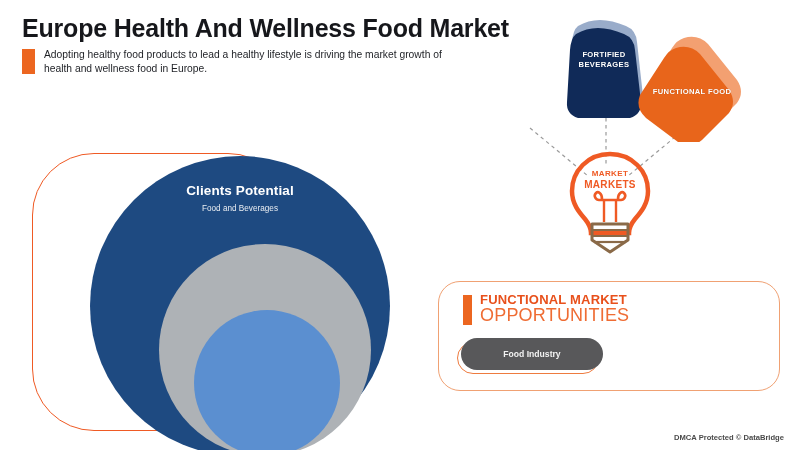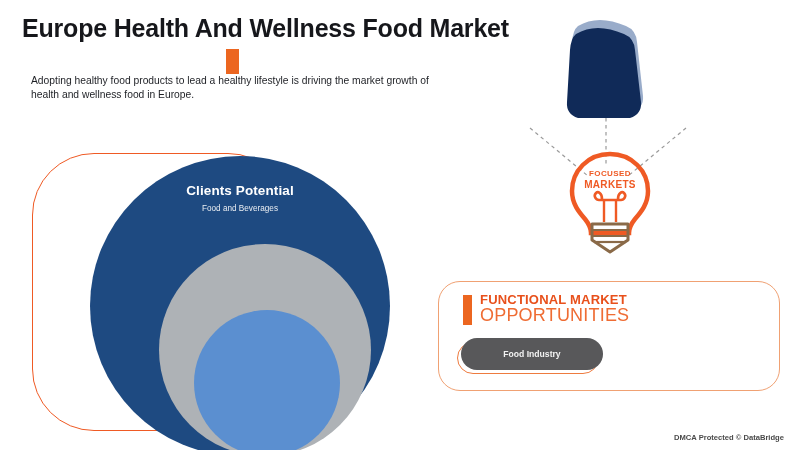--- a/index.html
+++ b/index.html
@@ -30,22 +30,21 @@
     letter-spacing: -0.2px;
     color: #16171b;
     white-space: nowrap;
   }
   #subtitle-block {
     position: absolute;
     left: 22px;
     top: 48px;
     width: 420px;
     display: flex;
-    align-items: center;
-    flex-direction: column;
+    align-items: flex-start;
   }
   #subtitle-marker {
     width: 13px;
     height: 25px;
     background: #ec6620;
     flex: 0 0 auto;
     margin-top: 1px;
   }
   #subtitle-text {
     margin-left: 9px;
@@ -315,36 +314,46 @@
   </svg>
 
 
   <div class="fan-item" id="fan-center">
     <svg class="fan-shadow" viewBox="0 0 108 106" xmlns="http://www.w3.org/2000/svg">
       <path d="M28 12 Q48 0 76 12 Q86 16 87 28 L93 82 Q94 94 82 98 L30 98 Q18 94 19 82 L22 28 Q23 16 28 12 Z" fill="#8ea3c4" opacity="0.9"></path>
     </svg>
     <svg class="fan-shape" viewBox="0 0 108 106" xmlns="http://www.w3.org/2000/svg">
       <path d="M26 20 Q46 8 74 20 Q84 24 85 36 L91 88 Q92 100 80 104 L28 104 Q16 100 17 88 L20 36 Q21 24 26 20 Z" fill="#102a58"></path>
     </svg>
-  </div>
-
+    <div class="fan-text">FORTIFIED<br>BEVERAGES</div>
+  </div>
+
+  <div class="fan-item" id="fan-right">
+    <svg class="fan-shadow" viewBox="0 0 108 106" xmlns="http://www.w3.org/2000/svg">
+      <path d="M46 2 Q60 -2 70 8 L99 44 Q107 56 99 67 L72 94 Q60 104 48 96 L16 72 Q5 62 10 49 L34 12 Q39 4 46 2 Z" fill="#f3a071"></path>
+    </svg>
+    <svg class="fan-shape" viewBox="0 0 108 106" xmlns="http://www.w3.org/2000/svg">
+      <path d="M38 12 Q52 8 62 18 L91 54 Q99 66 91 77 L64 104 Q52 114 40 106 L8 82 Q-3 72 2 59 L26 22 Q31 14 38 12 Z" fill="#e8651b"></path>
+    </svg>
+    <div class="fan-text">FUNCTIONAL FOOD</div>
+  </div>
 
   <div id="bulb-group">
     <svg viewBox="0 0 104 108" width="104" height="108" xmlns="http://www.w3.org/2000/svg">
       <path d="M52 6 C30 6 14 23 14 43 C14 56 21 64 27 71 C31 76 33 80 33 85 L71 85 C71 80 73 76 77 71 C83 64 90 56 90 43 C90 23 74 6 52 6 Z" fill="none" stroke="#ef5a24" stroke-width="4.5"></path>
       <path d="M44 51 C44 45 40 43 38 45 C35 48 38 52 41 52 L52 52 L63 52 C66 52 69 48 66 45 C64 43 60 45 60 51" fill="none" stroke="#ef5a24" stroke-width="2.6" stroke-linecap="round"></path>
       <line x1="46" y1="52" x2="46" y2="74" stroke="#ef5a24" stroke-width="2.4"></line>
       <line x1="58" y1="52" x2="58" y2="74" stroke="#ef5a24" stroke-width="2.4"></line>
       <path d="M34 76 L70 76 L70 92 L52 104 L34 92 Z" fill="none" stroke="#8a6a48" stroke-width="3" stroke-linejoin="round"></path>
       <line x1="34" y1="82" x2="70" y2="82" stroke="#8a6a48" stroke-width="2.2"></line>
       <line x1="34" y1="88" x2="70" y2="88" stroke="#8a6a48" stroke-width="2.2"></line>
       <line x1="36" y1="94" x2="68" y2="94" stroke="#8a6a48" stroke-width="2.2"></line>
     </svg>
     <div id="bulb-text">
-      <span class="l1">FOCUSED</span>
+      <span class="l1">MARKET</span>
       <span class="l2">MARKETS</span>
     </div>
   </div>
 
   <div id="opportunity-panel">
     <div id="panel-heading">
       <div id="panel-marker"></div>
       <div id="panel-heading-text">
         <div id="panel-line1">FUNCTIONAL MARKET</div>
         <div id="panel-line2">OPPORTUNITIES</div>

